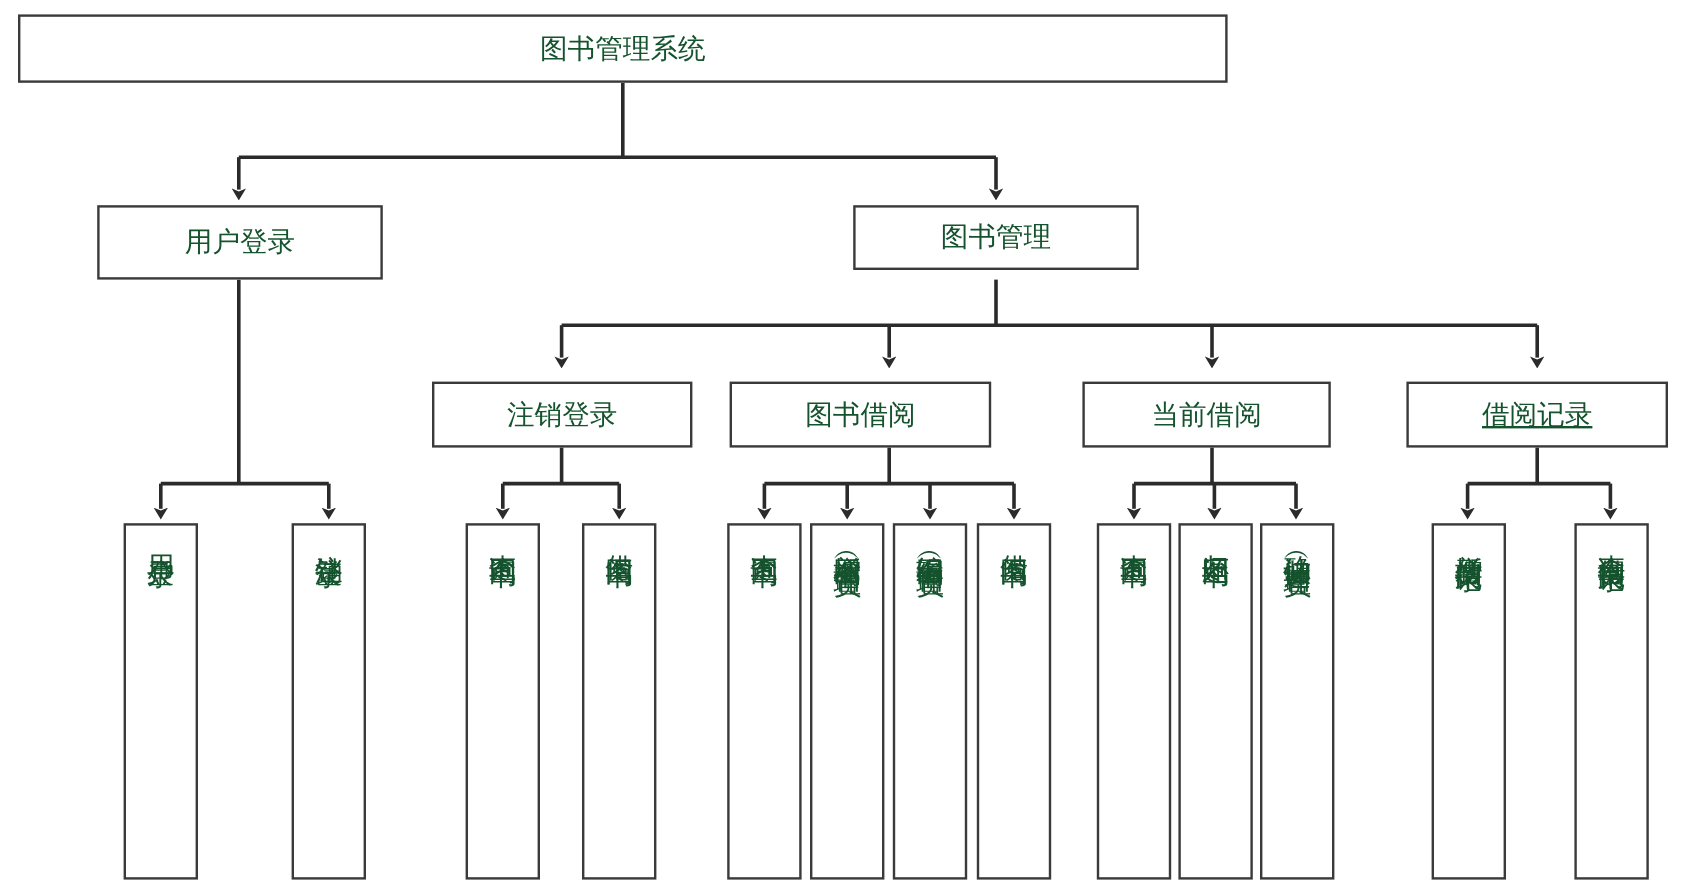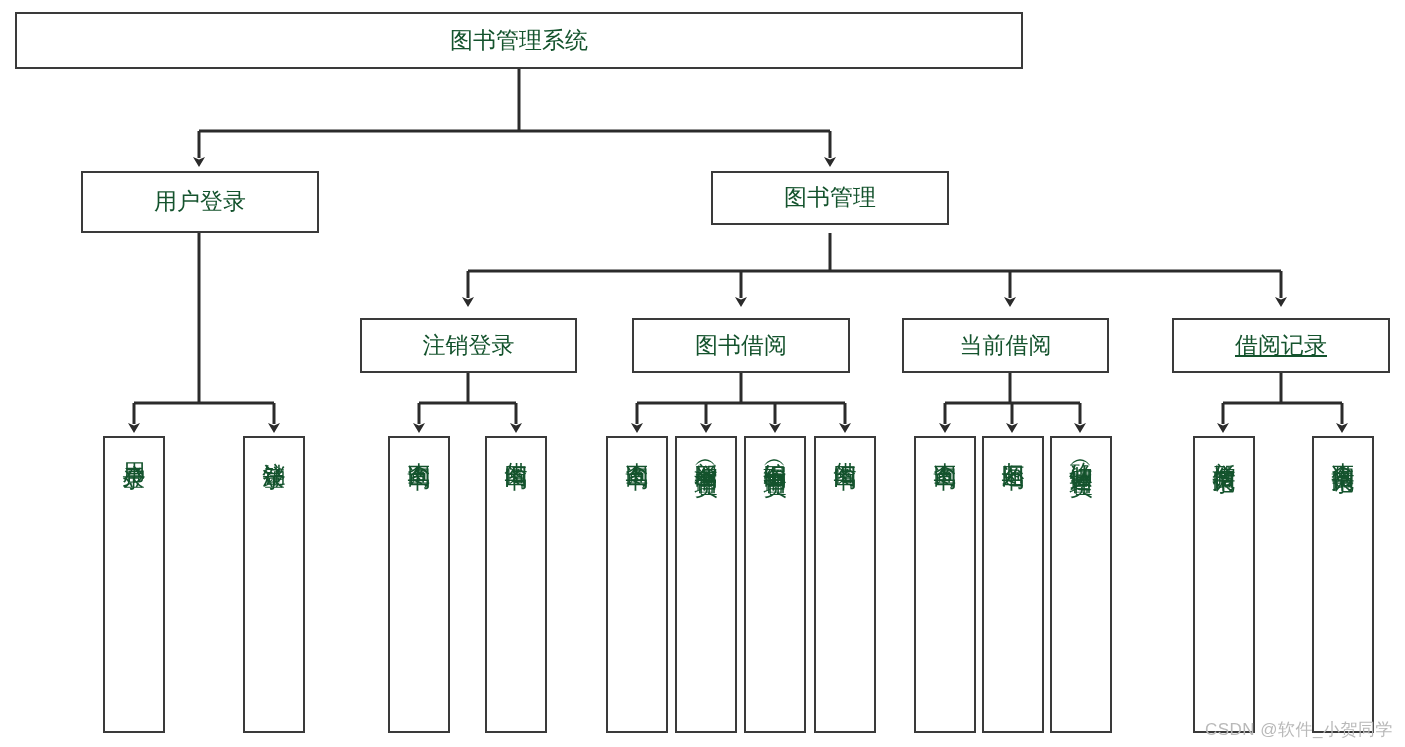--- a/index.html
+++ b/index.html
@@ -131,21 +131,21 @@
   <div class="node horiz" style="left:81px; top:171px; width:238px; height:62px;">
     <span class="label">用户登录</span>
   </div>
   <div class="node horiz" style="left:711px; top:171px; width:238px; height:54px;">
     <span class="label">图书管理</span>
   </div>
 
   <div class="node horiz" style="left:360px; top:318px; width:217px; height:55px;">
     <span class="label">注销登录</span>
   </div>
-  <div class="node horiz" style="left:632px; top:318px; width:218px; height:55px;">
+  <div class="node horiz" style="left:608px; top:318px; width:218px; height:55px;">
     <span class="label">图书借阅</span>
   </div>
   <div class="node horiz" style="left:902px; top:318px; width:207px; height:55px;">
     <span class="label">当前借阅</span>
   </div>
   <div class="node horiz" style="left:1172px; top:318px; width:218px; height:55px;text-decoration:underline;">
     <span class="label">借阅记录</span>
   </div>
 
   <div class="node vert" style="left:103px; top:436px; width:62px; height:297px;">
@@ -185,15 +185,14 @@
     <span class="label">确认归还（管理员）</span>
   </div>
 
   <div class="node vert" style="left:1193px; top:436px; width:62px; height:297px;">
     <span class="label">新增借阅记录</span>
   </div>
   <div class="node vert" style="left:1312px; top:436px; width:62px; height:297px;">
     <span class="label">查询借阅记录</span>
   </div>
 
-  <div id="watermark">CSDN @软件_小贺同学</div>
 
 </div>
 
 </body></html>

